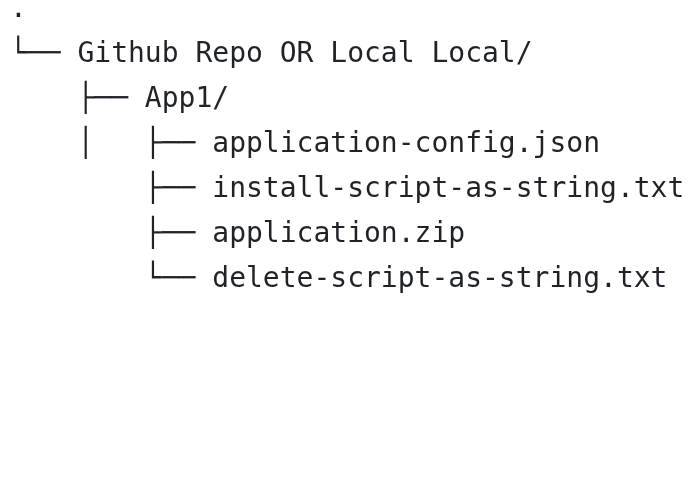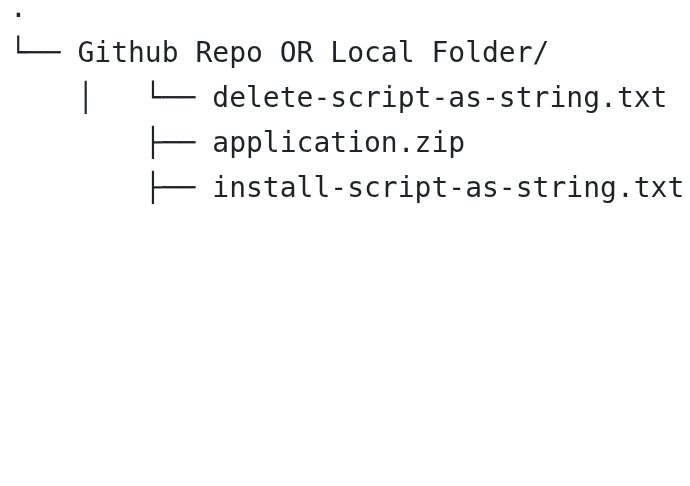--- a/index.html
+++ b/index.html
@@ -29,27 +29,29 @@
     white-space: pre;
   }
 </style>
 </head>
 <body>
 
 <div class="tree">
 
   <div class="tree-line"><span class="prefix"></span><span class="label">.</span></div>
 
-  <div class="tree-line"><span class="prefix">└── </span><span class="label">Github Repo OR Local Folder/</span></div>
+  <div class="tree-line"><span class="prefix">└── </span><span class="label">Github Repo OR Local Local/</span></div>
+
+  <div class="tree-line"><span class="prefix">    ├── </span><span class="label">App1/</span></div>
+
+
+  <div class="tree-line"><span class="prefix">    │   ├── </span><span class="label">application-config.json</span></div>
 
 
 
 
-
-  <div class="tree-line"><span class="prefix">    │   └── </span><span class="label">delete-script-as-string.txt</span></div>
-
+  <div class="tree-line"><span class="prefix">        ├── </span><span class="label">install-script-as-string.txt</span></div>
 
   <div class="tree-line"><span class="prefix">        ├── </span><span class="label">application.zip</span></div>
 
-  <div class="tree-line"><span class="prefix">        ├── </span><span class="label">install-script-as-string.txt</span></div>
-
+  <div class="tree-line"><span class="prefix">        └── </span><span class="label">delete-script-as-string.txt</span></div>
 
 </div>
 
 </body></html>

